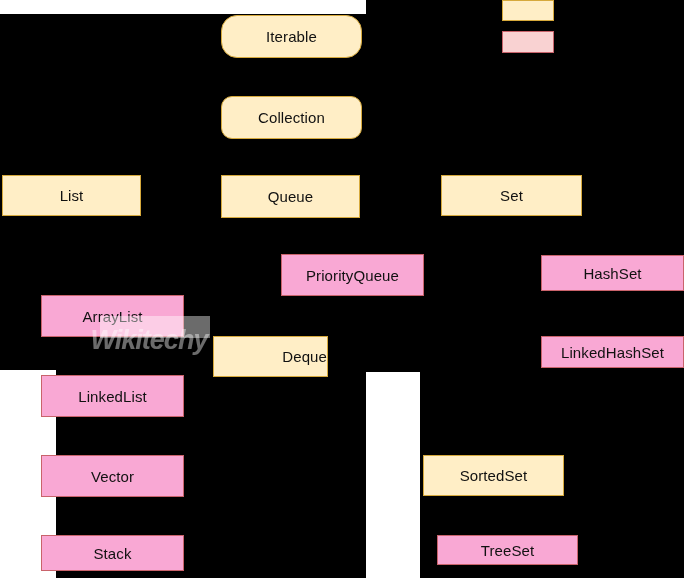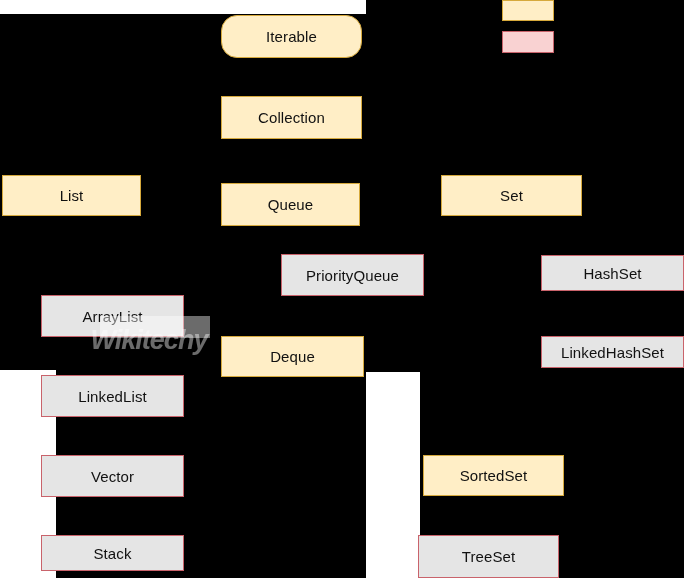--- a/index.html
+++ b/index.html
@@ -32,21 +32,21 @@
     line-height: 1;
     color: #111111;
     letter-spacing: 0.1px;
     white-space: nowrap;
   }
   .node.iface {
     background: #ffeec6;
     border: 1px solid #d6a93c;
   }
   .node.cls {
-    background: #e5e5e5;
+    background: #f9a8d4;
     border: 1px solid #c9636b;
   }
   .swatch {
     position: absolute;
     box-sizing: border-box;
   }
   .swatch.iface {
     background: #ffeec6;
     border: 1px solid #d6a93c;
   }
@@ -121,49 +121,49 @@
   <div class="edge" style="left:493px; top:216px; width:1px; height:239px;"></div>
   <div class="edge" style="left:493px; top:496px; width:1px; height:39px;"></div>
 
   <div class="edge" style="left:112px; top:216px; width:1px; height:319px;"></div>
   <div class="edge" style="left:112px; top:295px; width:1px; height:1px;"></div>
 
   <div class="node iface" style="left:221px; top:15px; width:141px; height:43px;border-radius:16px;">
     <span>Iterable</span>
   </div>
 
-  <div class="node iface" style="left:221px; top:96px; width:141px; height:43px;">
+  <div class="node iface" style="left:221px; top:96px; width:141px; height:43px;border-radius:11px;">
     <span>Collection</span>
   </div>
 
   <div class="node iface" style="left:2px; top:175px; width:139px; height:41px;">
     <span>List</span>
   </div>
 
-  <div class="node iface" style="left:221px; top:175px; width:139px; height:43px;margin-top:8px;">
+  <div class="node iface" style="left:221px; top:175px; width:139px; height:43px;">
     <span>Queue</span>
   </div>
 
   <div class="node iface" style="left:441px; top:175px; width:141px; height:41px;">
     <span>Set</span>
   </div>
 
   <div class="node cls" style="left:281px; top:254px; width:143px; height:42px;">
     <span>PriorityQueue</span>
   </div>
 
   <div class="node cls" style="left:541px; top:255px; width:143px; height:36px;">
     <span>HashSet</span>
   </div>
 
   <div class="node cls" style="left:41px; top:295px; width:143px; height:42px;">
     <span>ArrayList</span>
   </div>
 
-  <div class="node iface" style="left:221px; top:336px; width:143px; height:41px;">
+  <div class="node iface" style="left:213px; top:336px; width:115px; height:41px;justify-content:flex-end;">
     <span>Deque</span>
   </div>
 
   <div class="node cls" style="left:541px; top:336px; width:143px; height:32px;">
     <span>LinkedHashSet</span>
   </div>
 
   <div class="node cls" style="left:41px; top:375px; width:143px; height:42px;">
     <span>LinkedList</span>
   </div>
@@ -174,21 +174,21 @@
 
 
   <div class="node iface" style="left:423px; top:455px; width:141px; height:41px;">
     <span>SortedSet</span>
   </div>
 
   <div class="node cls" style="left:41px; top:535px; width:143px; height:36px;">
     <span>Stack</span>
   </div>
 
-  <div class="node cls" style="left:418px; top:535px; width:141px; height:43px;text-align:center;">
+  <div class="node cls" style="left:437px; top:535px; width:141px; height:30px;text-align:center;">
     <span>TreeSet</span>
   </div>
 
   <div class="swatch iface" style="left:502px; top:0px; width:52px; height:21px;"></div>
   <div class="legend-label" style="left:562px; top:6px;">Interface</div>
 
   <div class="swatch cls" style="left:502px; top:31px; width:52px; height:22px;"></div>
   <div class="legend-label" style="left:562px; top:37px;">Class</div>
 
   <div class="watermark-bar"></div>

